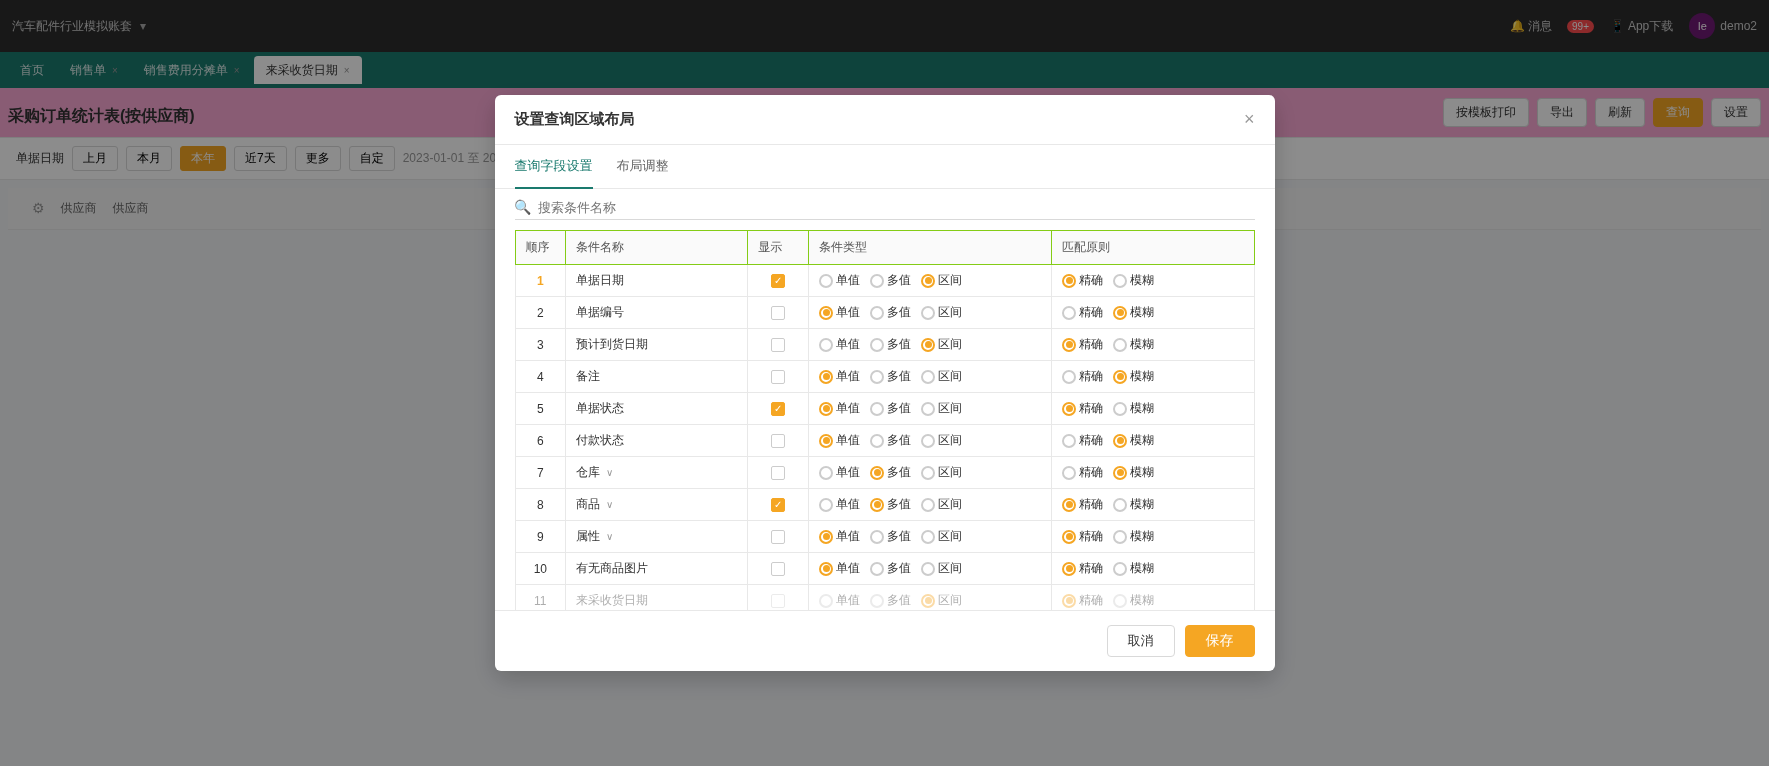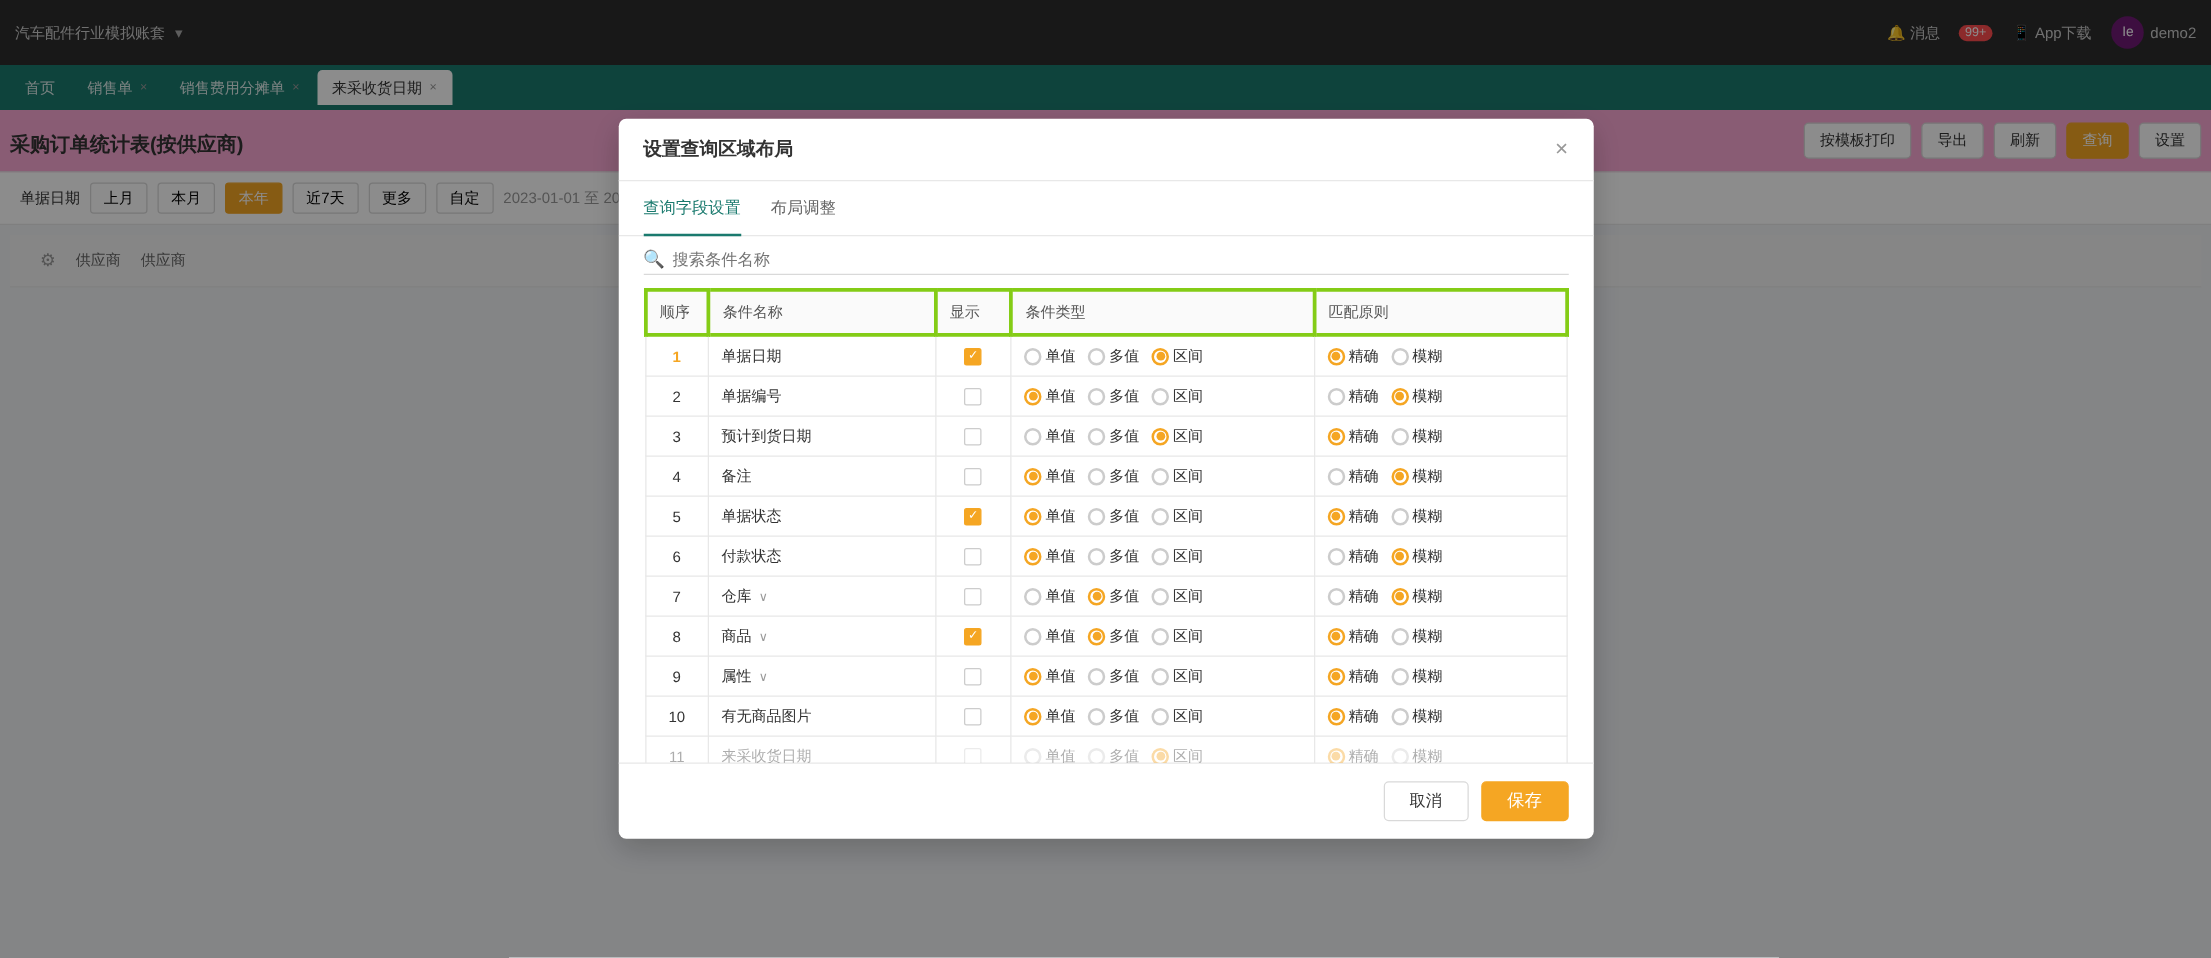--- a/index.html
+++ b/index.html
@@ -155,21 +155,21 @@
       flex: 1;
       overflow-y: auto;
       margin: 0 20px;
     }
     .data-table table {
       width: 100%;
       border-collapse: collapse;
     }
     .data-table th {
       background: #fafafa;
-      border: 3px solid #84cc16;
+      border: 1px solid #84cc16;
       padding: 8px 10px;
       font-size: 12px;
       color: #555;
       font-weight: 500;
       text-align: left;
     }
     .data-table td {
       border: 1px solid #e8e8e8;
       padding: 7px 10px;
       font-size: 12px;

